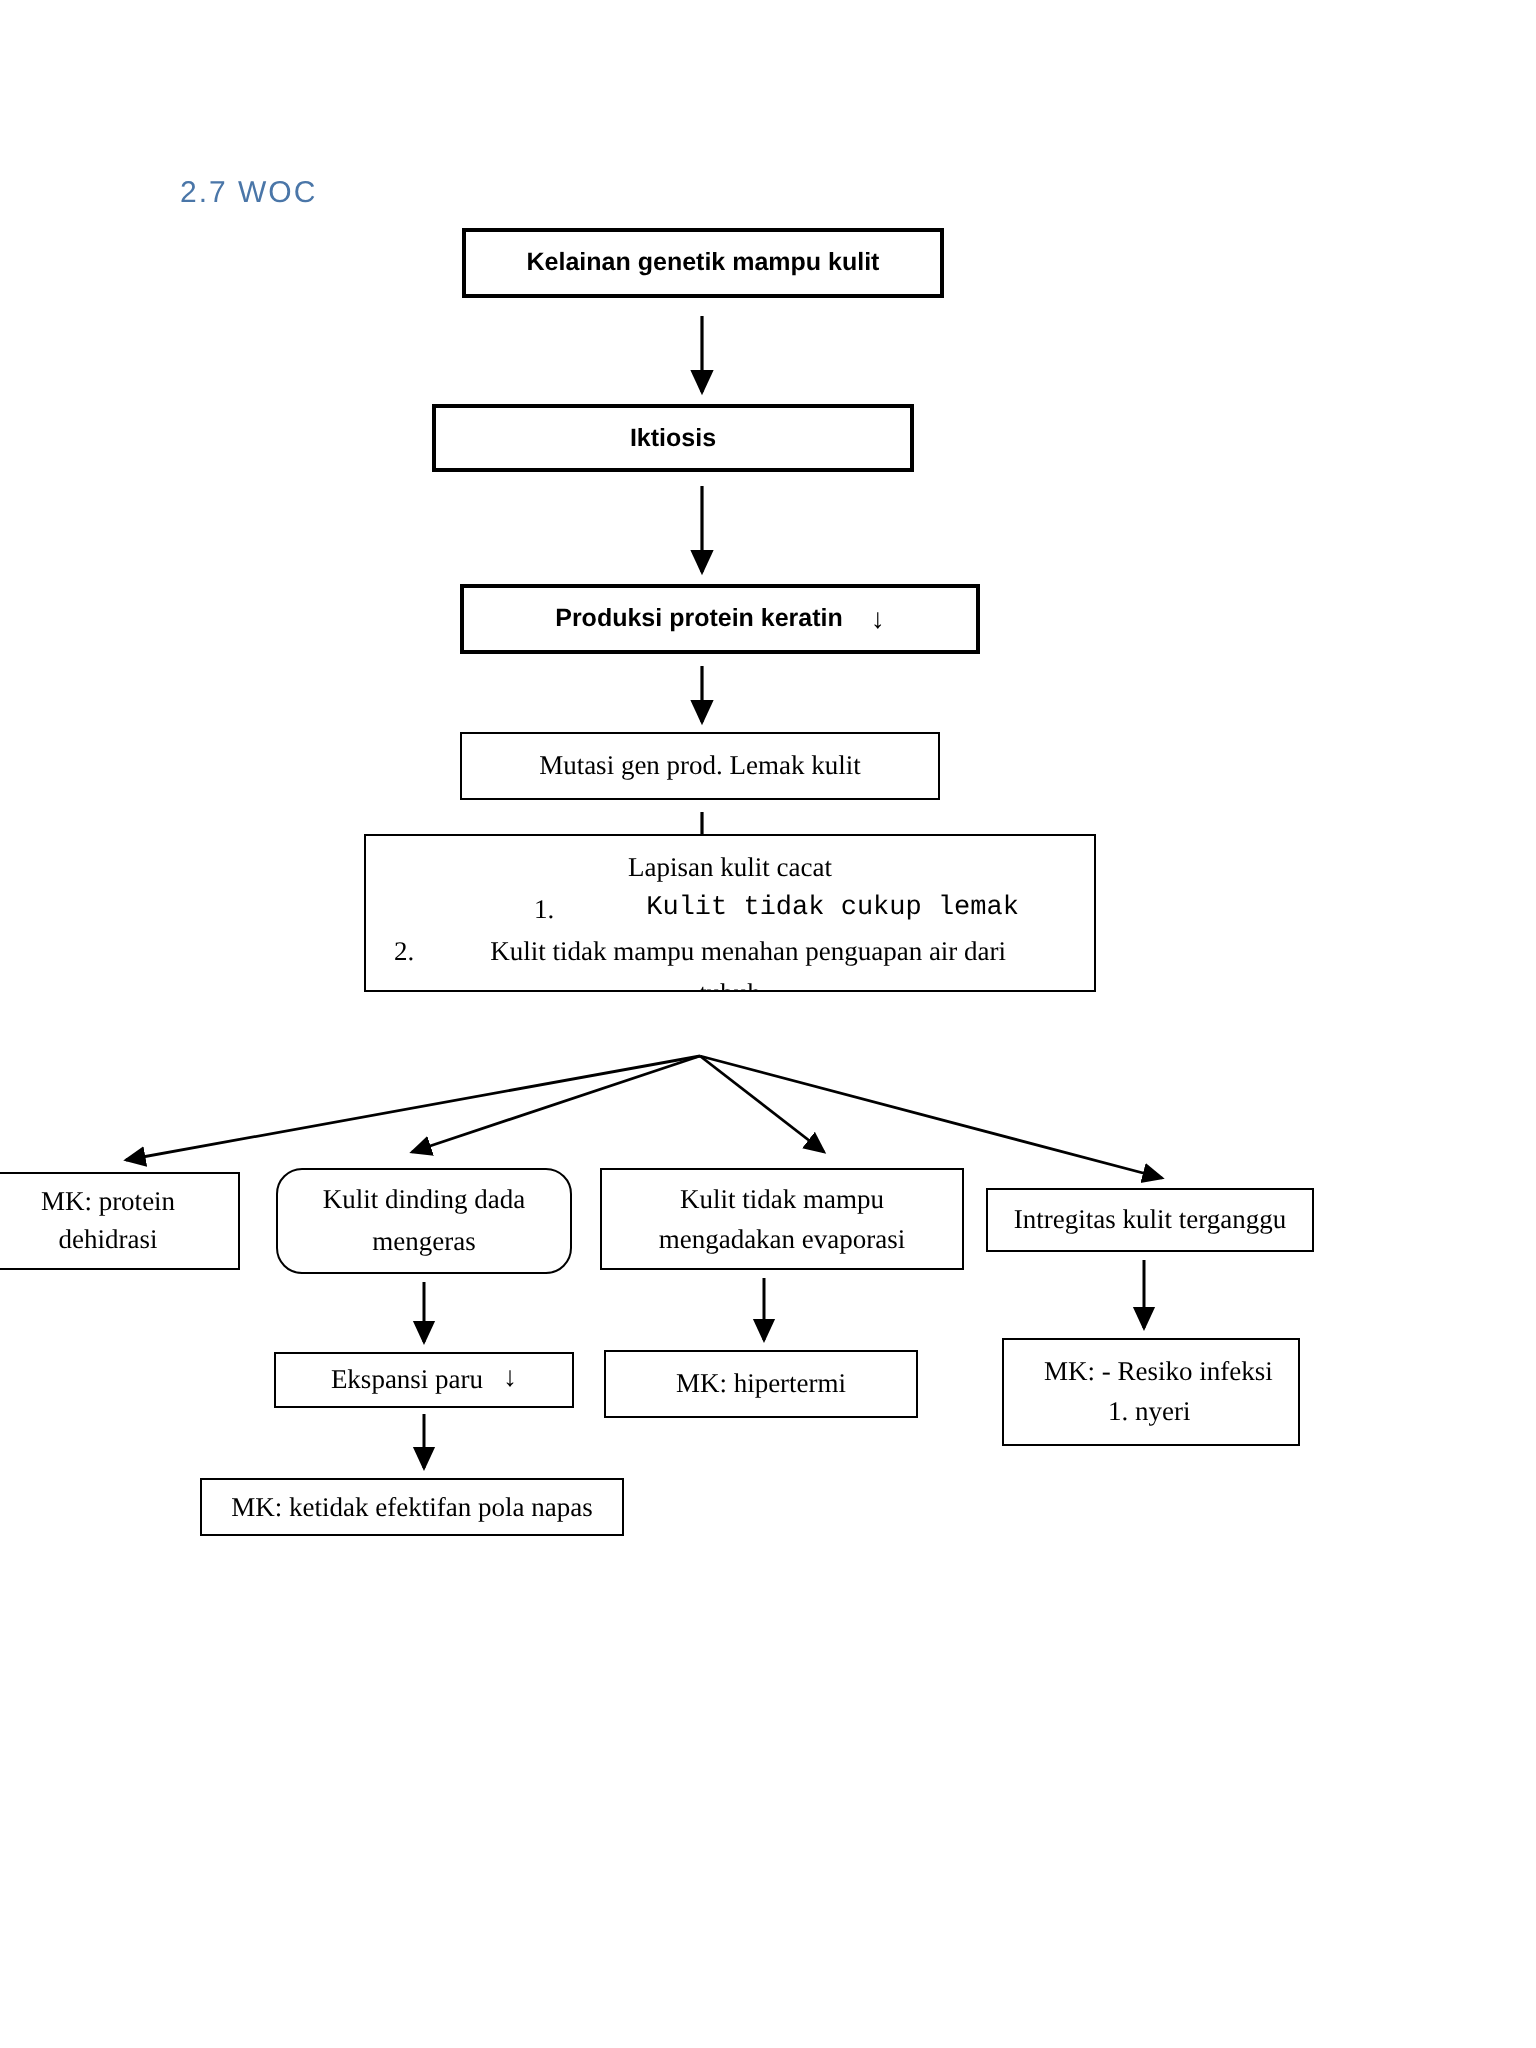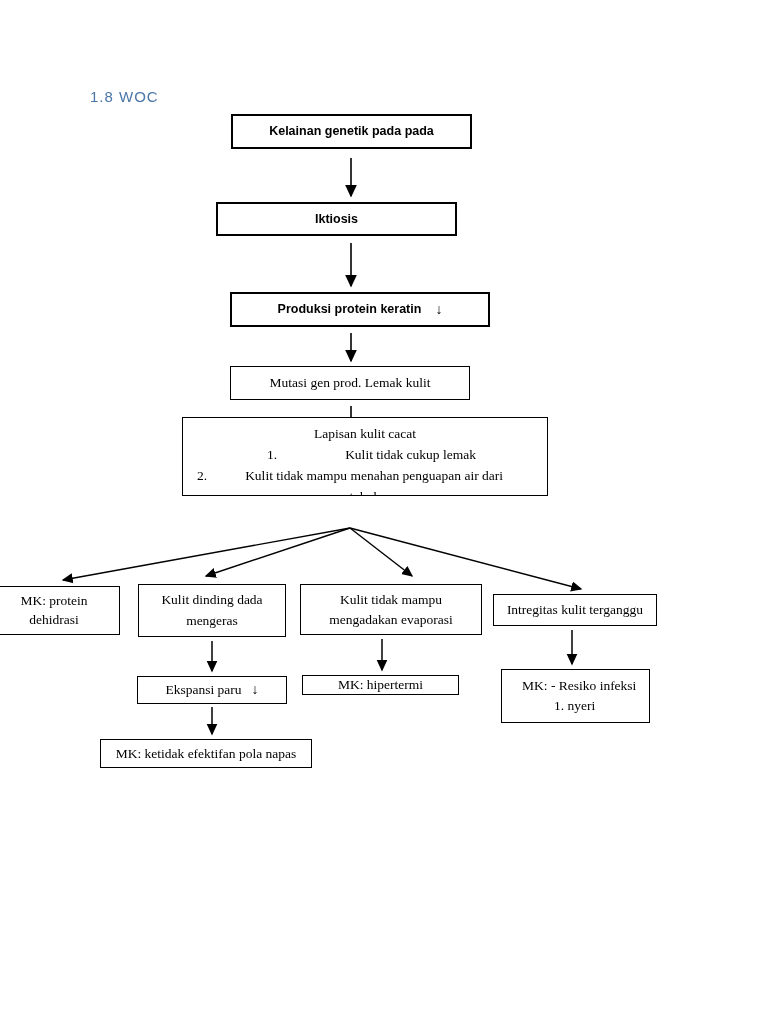--- a/index.html
+++ b/index.html
@@ -38,35 +38,35 @@
   .downglyph.serif{font-family:"Liberation Serif", serif;margin-left:10px;}
   
   #box-lapisan{
     flex-direction:column;justify-content:flex-start;align-items:stretch;
     padding:5px 6px 0 6px;overflow:hidden;text-align:left;
   }
   #box-lapisan .title{text-align:center;line-height:21px;}
   #box-lapisan .li{display:flex;line-height:21px;}
   #box-lapisan .li .num{flex:0 0 auto;}
   #box-lapisan .li1 .num{margin-left:78px;}
-  #box-lapisan .li1 .txt{margin-left:68px;}
+  #box-lapisan .li1 .txt{margin-left:46px;font-family:Liberation Mono, monospace;}
   #box-lapisan .li2 .num{margin-left:8px;}
   #box-lapisan .li2 .txt{margin-left:38px;}
   #box-lapisan .clipped{text-align:center;line-height:21px;}
   
   #box-infeksi{flex-direction:column;align-items:flex-start;justify-content:space-evenly;padding:4px 4px 4px 10px;text-align:left;}
   #box-infeksi .l2{margin-left:32px;}
   #arrow-layer{position:absolute;left:0;top:0;pointer-events:none;}
 </style>
 </head>
 <body>
 
 <div id="page">
 
-  <div id="heading">1.8  WOC</div>
+  <div id="heading">2.7  WOC</div>
 
   <svg id="arrow-layer" width="768" height="1024" viewBox="0 0 768 1024">
     <defs>
       <marker id="ah" markerWidth="9" markerHeight="9" refX="7" refY="4.5" orient="auto">
         <polygon points="0,0.8 8,4.5 0,8.2" fill="#000"></polygon>
       </marker>
     </defs>
     <line x1="351" y1="158" x2="351" y2="196" stroke="#000" stroke-width="1.6" marker-end="url(#ah)"></line>
     <line x1="351" y1="243" x2="351" y2="286" stroke="#000" stroke-width="1.6" marker-end="url(#ah)"></line>
     <line x1="351" y1="333" x2="351" y2="361" stroke="#000" stroke-width="1.6" marker-end="url(#ah)"></line>
@@ -77,21 +77,21 @@
     <line x1="350" y1="528" x2="412" y2="576" stroke="#000" stroke-width="1.4" marker-end="url(#ah)"></line>
     <line x1="350" y1="528" x2="581" y2="589" stroke="#000" stroke-width="1.4" marker-end="url(#ah)"></line>
 
     <line x1="212" y1="641" x2="212" y2="671" stroke="#000" stroke-width="1.5" marker-end="url(#ah)"></line>
     <line x1="212" y1="707" x2="212" y2="734" stroke="#000" stroke-width="1.5" marker-end="url(#ah)"></line>
     <line x1="382" y1="639" x2="382" y2="670" stroke="#000" stroke-width="1.5" marker-end="url(#ah)"></line>
     <line x1="572" y1="630" x2="572" y2="664" stroke="#000" stroke-width="1.5" marker-end="url(#ah)"></line>
   </svg>
 
   <div class="box sansbold" style="left:231px;top:114px;width:241px;height:35px;">
-    <span>Kelainan genetik pada pada</span>
+    <span>Kelainan genetik mampu kulit</span>
   </div>
 
   <div class="box sansbold" style="left:216px;top:202px;width:241px;height:34px;">
     <span>Iktiosis</span>
   </div>
 
   <div class="box sansbold" style="left:230px;top:292px;width:260px;height:35px;">
     <span>Produksi protein keratin</span>
     <span class="downglyph">↓</span>
   </div>
@@ -111,40 +111,40 @@
       <span class="txt">Kulit tidak mampu menahan penguapan air dari</span>
     </div>
     <div class="clipped">tubuh</div>
   </div>
 
   <div class="box twoline" style="left:-12px;top:586px;width:132px;height:49px;">
     <span>MK: protein</span>
     <span>dehidrasi</span>
   </div>
 
-  <div class="box twoline" style="left:138px;top:584px;width:148px;height:53px;">
+  <div class="box twoline" style="left:138px;top:584px;width:148px;height:53px;border-radius:13px;">
     <span>Kulit dinding dada</span>
     <span>mengeras</span>
   </div>
 
   <div class="box twoline" style="left:300px;top:584px;width:182px;height:51px;">
     <span>Kulit tidak mampu</span>
     <span>mengadakan evaporasi</span>
   </div>
 
   <div class="box" style="left:493px;top:594px;width:164px;height:32px;">
     <span>Intregitas kulit terganggu</span>
   </div>
 
   <div class="box" style="left:137px;top:676px;width:150px;height:28px;">
     <span>Ekspansi paru</span>
     <span class="downglyph serif">↓</span>
   </div>
 
-  <div class="box" style="left:302px;top:675px;width:157px;height:20px;">
+  <div class="box" style="left:302px;top:675px;width:157px;height:34px;">
     <span>MK: hipertermi</span>
   </div>
 
   <div class="box" id="box-infeksi" style="left:501px;top:669px;width:149px;height:54px;padding-left:20px;">
     <span class="l1">MK: - Resiko infeksi</span>
     <span class="l2">1.   nyeri</span>
   </div>
 
   <div class="box" style="left:100px;top:739px;width:212px;height:29px;">
     <span>MK: ketidak efektifan pola napas</span>

